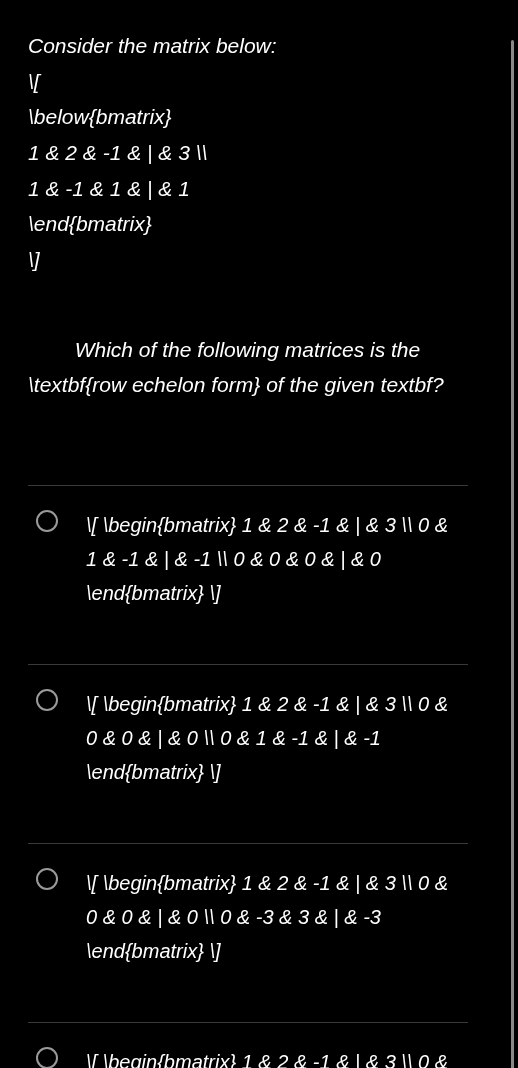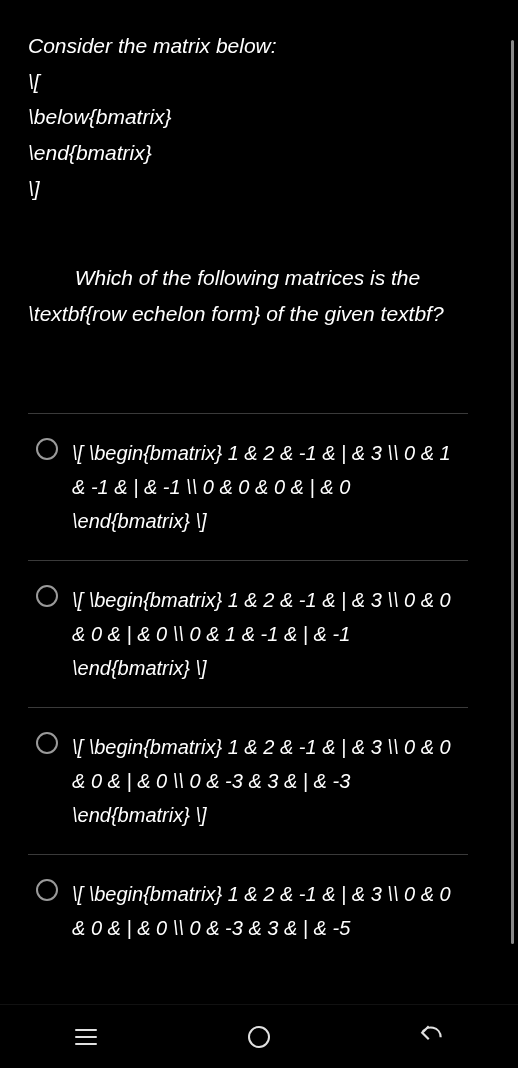--- a/index.html
+++ b/index.html
@@ -48,23 +48,24 @@
     .q-line {
       white-space: pre-wrap;
       word-break: break-word;
     }
     .options {
       padding-right: 8px;
     }
     .option {
       display: flex;
       align-items: flex-start;
-      gap: 14px;
+      gap: 28px;
       padding: 22px 0 22px 8px;
       border-top: 1px solid #3a3a3a;
+      margin-top: 32px;
     }
     .option:first-child {
       border-top: 1px solid #3a3a3a;
     }
     .radio {
       flex-shrink: 0;
       width: 22px;
       height: 22px;
       border: 2px solid #9a9a9a;
       border-radius: 50%;
@@ -121,20 +122,22 @@
 <body>
 
 <div class="screen">
   <div class="content-wrap">
     <div class="scroll-indicator"></div>
 
     <div class="question-block">
       <p class="q-line">Consider the matrix below:</p>
       <p class="q-line">\[</p>
       <p class="q-line">\below{bmatrix}</p>
+      <p class="q-line">1 &amp; 2 &amp; -1 &amp; | &amp; 3 \\</p>
+      <p class="q-line">1 &amp; -1 &amp; 1 &amp; | &amp; 1</p>
       <p class="q-line">\end{bmatrix}</p>
       <p class="q-line">\]</p>
       <p class="q-line" style="margin-top:18px;">
         <span>Which of the following matrices is the </span><span>\textbf{row echelon form}</span><span> of the given textbf?</span>
       </p>
     </div>
 
     <div class="options">
       <div class="option">
         <div class="radio"></div>

